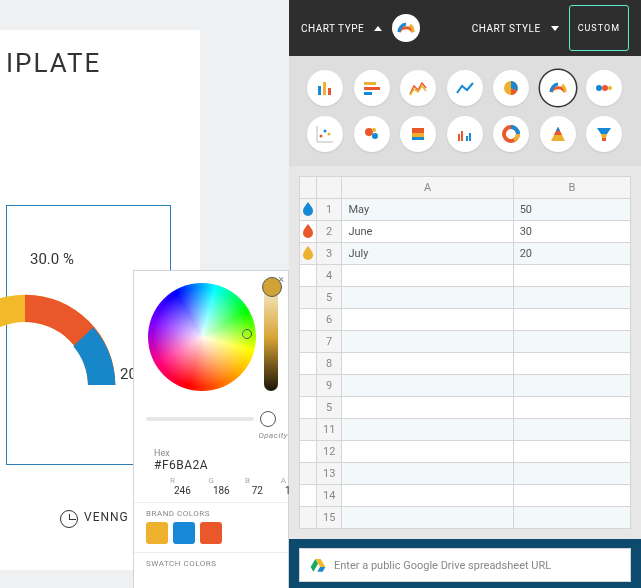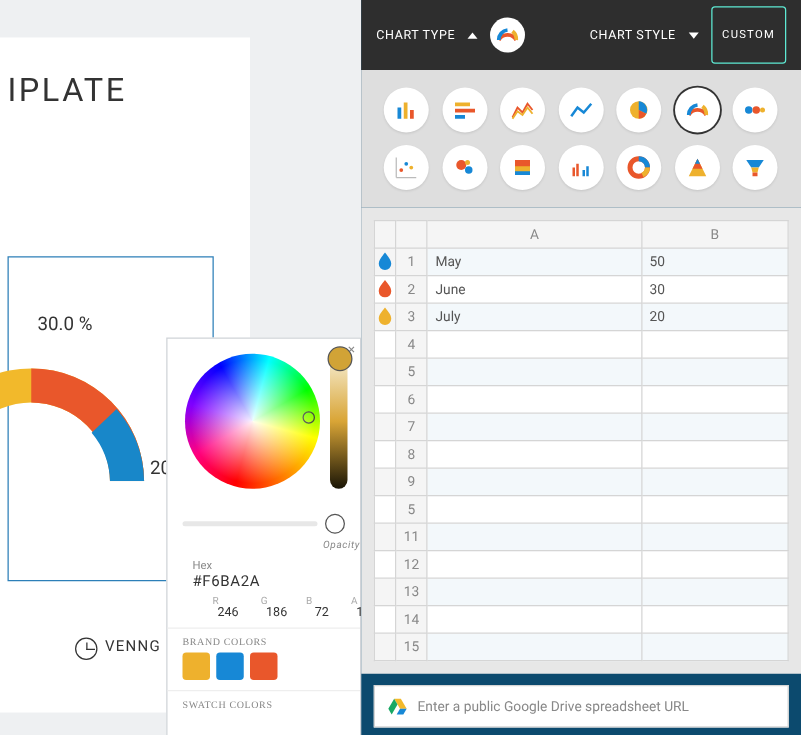--- a/index.html
+++ b/index.html
@@ -1,20 +1,20 @@
 <!DOCTYPE html>
 <html><head>
 <meta charset="utf-8">
 <style>
   * { box-sizing: border-box; margin: 0; padding: 0; }
   body { font-family: -apple-system, "Segoe UI", Roboto, sans-serif; background: #eef0f2; width: 641px; height: 588px; overflow: hidden; position: relative; }
 
   
   .canvas { position: absolute; left: 0; top: 0; width: 289px; height: 588px; background: #eef0f2; }
-  .card { position: absolute; left: 0; top: 30px; width: 200px; height: 540px; background: #fff; padding-top: 28px;}
+  .card { position: absolute; left: 0; top: 30px; width: 200px; height: 540px; background: #fff; padding-top: 18px;}
   .card-title { font-size: 26px; font-weight: 400; color: #333; letter-spacing: 2px; padding-left: 6px; }
   .chart-outline { position: absolute; left: 6px; top: 175px; width: 165px; height: 260px; border: 1px solid #2c7fb8; }
   .label-30 { position: absolute; left: 30px; top: 220px; font-size: 15px; color: #333; }
   .label-20 { position: absolute; left: 120px; top: 335px; font-size: 15px; color: #333; }
   .gauge { position: absolute; left: -80px; top: 250px; width: 210px; height: 105px; overflow: hidden; }
   .vennc { position: absolute; left: 60px; bottom: 42px; font-size: 12px; color: #333; letter-spacing: 1px; display: flex; align-items: flex-start; gap: 6px; }
   .clock-icon { width: 18px; height: 18px; border: 1.5px solid #333; border-radius: 50%; position: relative; }
   .clock-icon::after { content:""; position:absolute; width:6px; height:5px; border-left:1.5px solid #333; border-bottom:1.5px solid #333; left:8px; top:3px; }
 
   
@@ -32,21 +32,21 @@
   .opacity-label { text-align:right; font-size:8px; letter-spacing:0.5px; color:#888; margin-bottom:8px;font-style:italic;}
   .hex-row { display:flex; gap:8px; padding: 0 12px 6px; align-items:flex-start;}
   .swatch-preview { width:34px; height:34px; border-radius:5px; }
   .hex-block { flex:1; }
   .hex-label { font-size:9px; color:#888; }
   .hex-value { font-size:12px; color:#333; letter-spacing: 0.5px;}
   .rgba-row { display:flex; gap:2px; justify-content: space-between; padding-top:4px;}
   .rgba-col { text-align:center; flex:1;}
   .rgba-h { font-size:8px; color:#aaa;}
   .rgba-v { font-size:10px; color:#333;margin-left:20px;}
-  .section-label { font-size:8px; color:#888; letter-spacing:0.5px; padding: 6px 12px 4px; border-top:1px solid #eee;font-family:Liberation Serif, serif;}
+  .section-label { font-size:8px; color:#888; letter-spacing:0.5px; padding: 6px 12px 4px; border-top:1px solid #eee;}
   .brand-row { display:flex; gap:5px; padding: 0 12px 8px;}
   .bswatch { width:22px; height:22px; border-radius:3px; }
 
   
   .rpanel { position:absolute; left:289px; top:0; width:352px; height:588px; background:#0c4a6e; }
   .topbar { height:56px; background:#2e2e2e; display:flex; align-items:center; padding:0 12px; gap:10px; }
   .tb-label { font-size:10px; color:#fff; letter-spacing:0.5px; cursor:pointer;}
   .tb-tri-up { width:0; height:0; border-left:4px solid transparent; border-right:4px solid transparent; border-bottom:5px solid #fff; }
   .tb-tri-down { width:0; height:0; border-left:4px solid transparent; border-right:4px solid transparent; border-top:5px solid #fff; }
   .tb-circle { width:28px; height:28px; border-radius:50%; background:#fff; display:flex; align-items:center; justify-content:center;}

